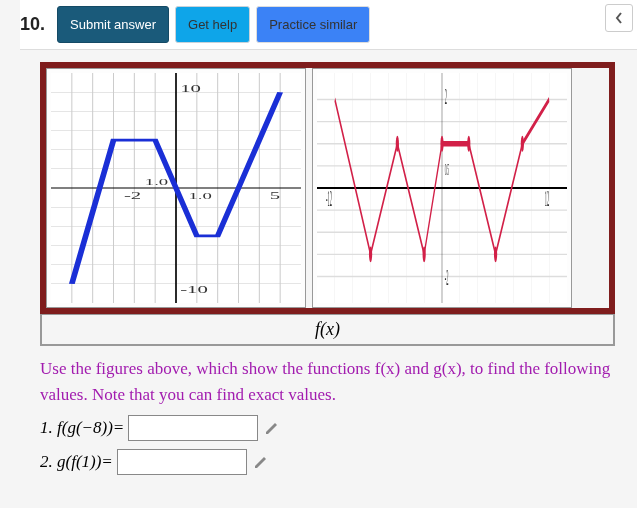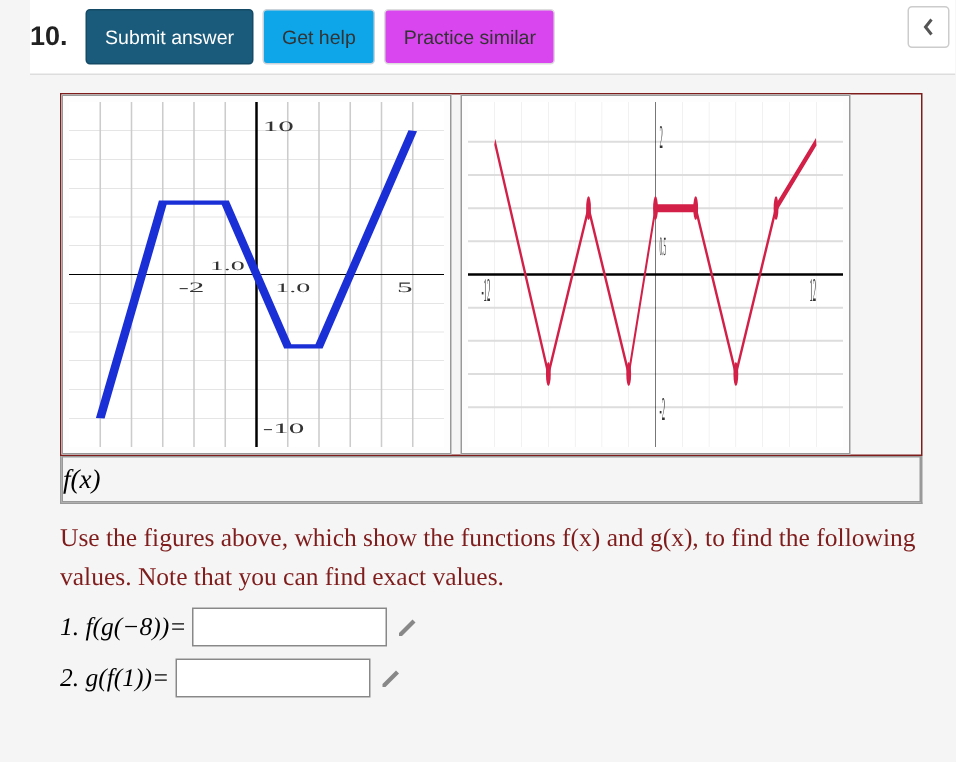--- a/index.html
+++ b/index.html
@@ -39,21 +39,21 @@
     background: #1a5a7a;
     color: #fff;
     border-color: #144a65;
   }
   .btn-secondary {
     background: #0ea5e9;
     color: #333;
     border-color: #c9d2d9;
   }
   .btn-light {
-    background: #d946ef;
+    background: #3b82f6;
     color: #333;
     border-color: #ddd;
   }
   .chev-box {
     position: absolute;
     right: 4px;
     top: 4px;
     width: 28px;
     height: 28px;
     border: 1px solid #ccc;
@@ -62,21 +62,21 @@
     display: flex;
     align-items: center;
     justify-content: center;
   }
   .content {
     padding: 12px 22px 0 40px;
   }
   .figrow {
     display: flex;
     gap: 6px;
-    border: 1px solid #7f1d1d;
+    border: 6px solid #7f1d1d;
     align-items: flex-end;
   }
   .cell {
     border: 1px solid #999;
     padding: 4px;
     background: #fdfdfd;
     display: flex;
     flex-direction: column;
     align-items: center;
   }
@@ -85,30 +85,30 @@
     height: 230px;
     background: #fff;
   }
   .caption-row {
     display: flex;
     border: 1px solid #999;
     border-top: none;
   }
   .caption {
     flex: 1;
-    text-align: left;
+    text-align: center;
     font-style: italic;
     font-family: 'Times New Roman', serif;
     font-size: 18px;
     padding: 4px 0;
     border: 1px solid #999;
   }
   .prose {
     font-size: 17px;
-    color: #7f1d1d;
+    color: #a21caf;
     margin-top: 10px;
     line-height: 1.5;
   }
   .qline {
     display: flex;
     align-items: center;
     font-size: 17px;
     margin-top: 8px;
     gap: 4px;
   }

